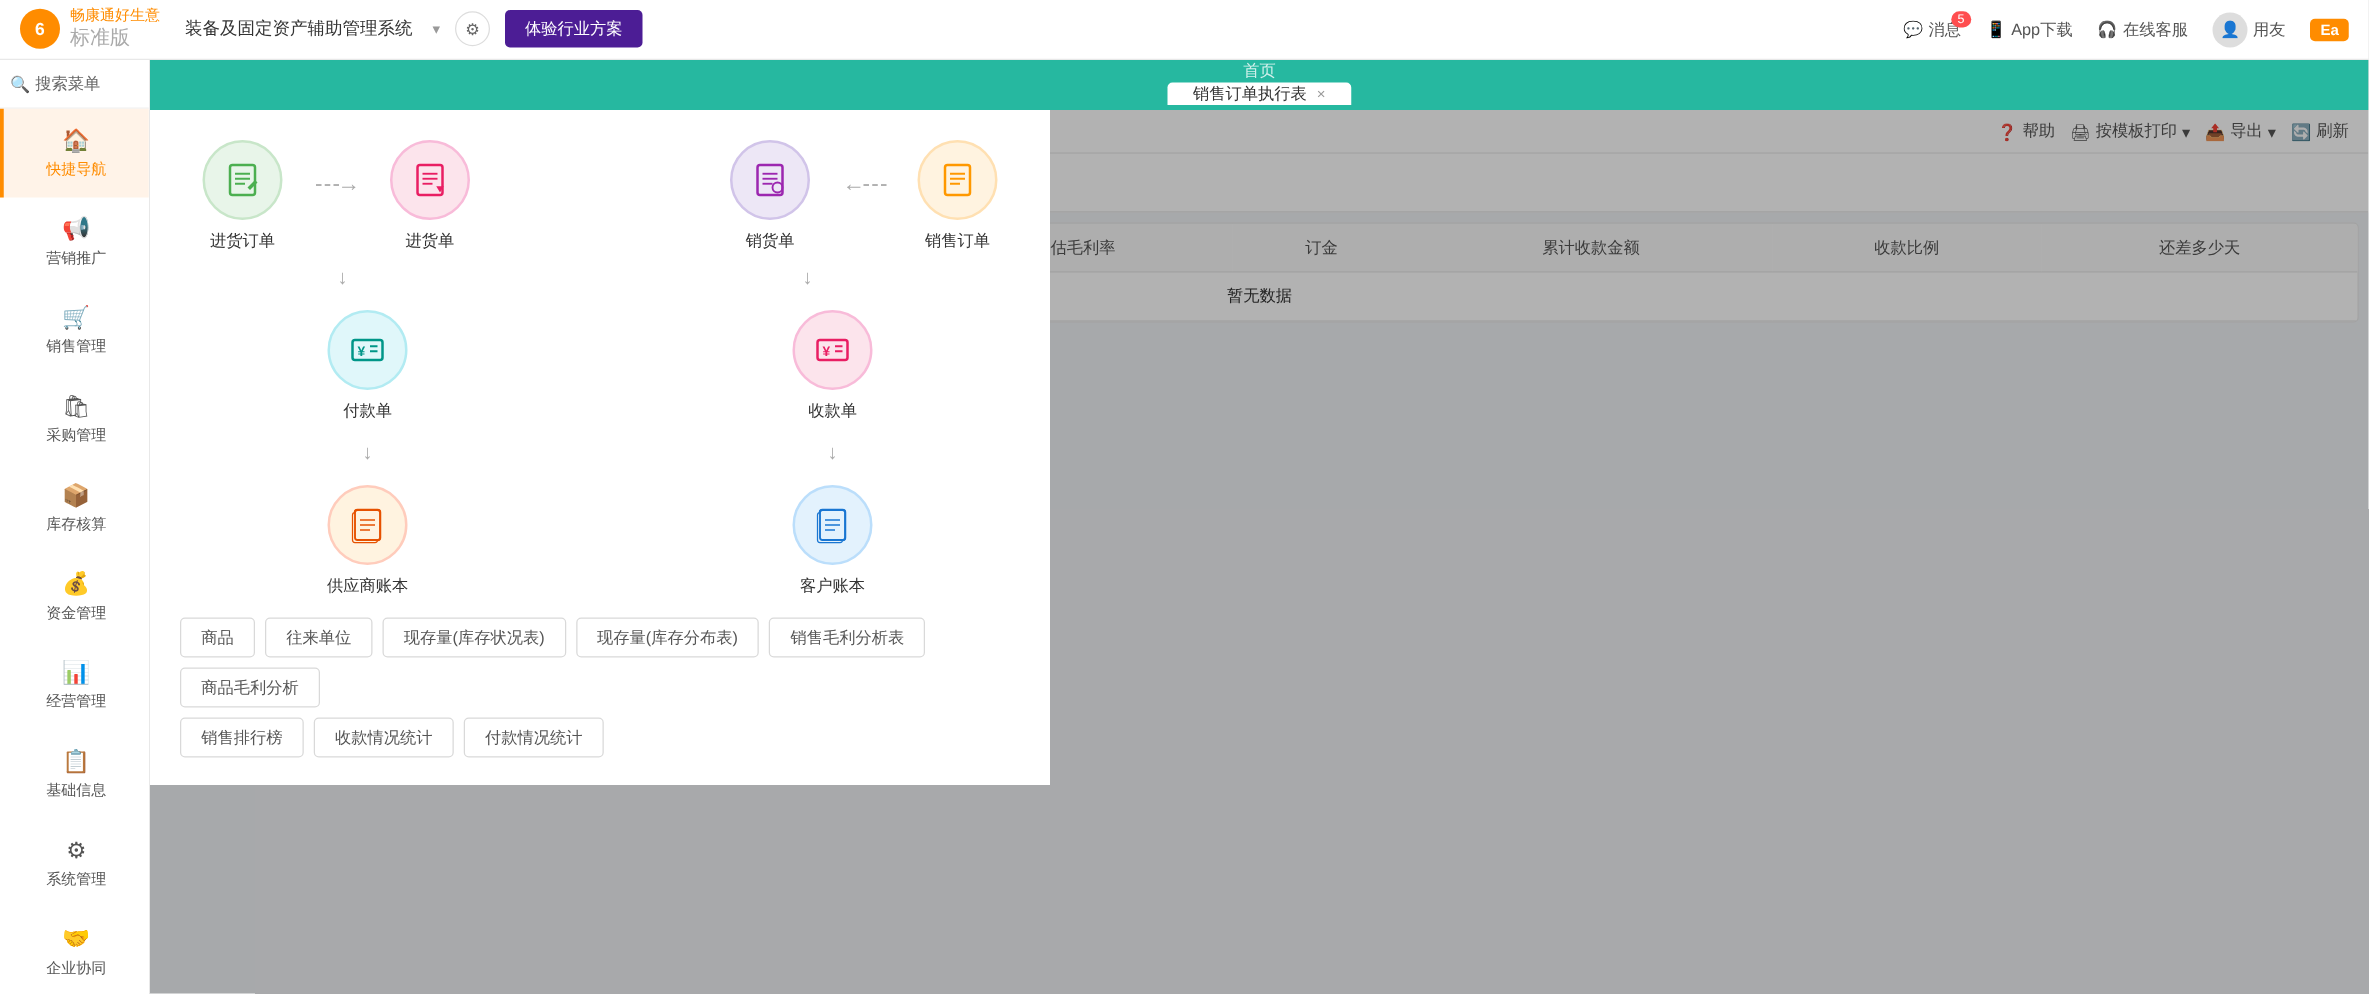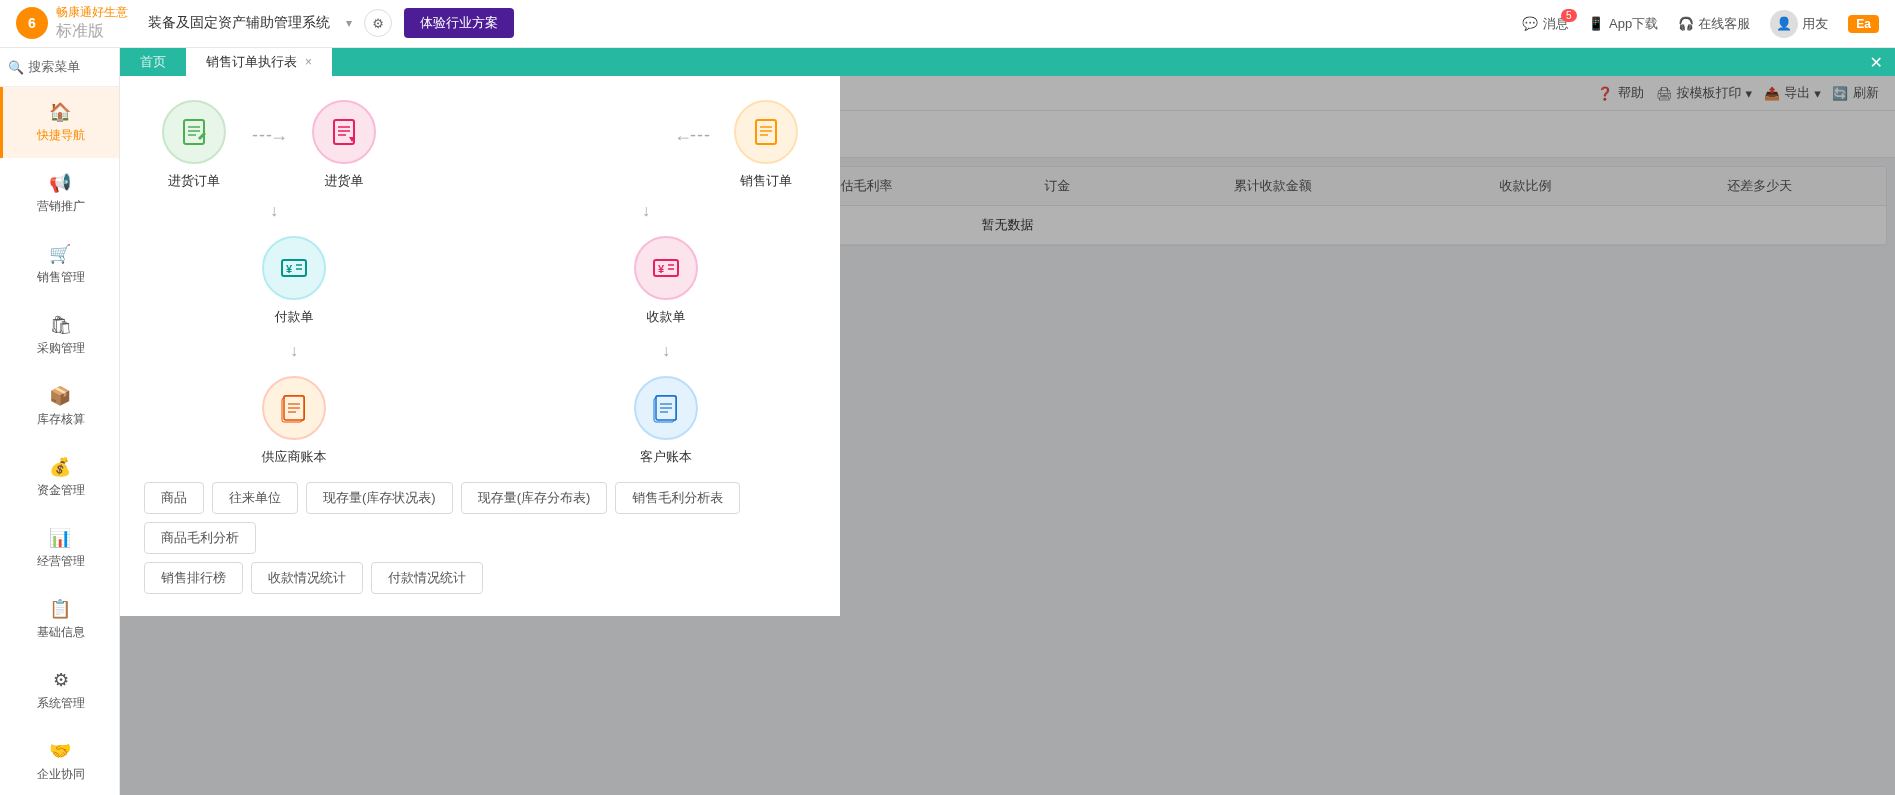--- a/index.html
+++ b/index.html
@@ -32,21 +32,21 @@
     .sidebar-search { padding: 10px 8px; display: flex; align-items: center; gap: 4px; cursor: pointer; color: #666; font-size: 13px; border-bottom: 1px solid #f0f0f0; }
     .sidebar-item { padding: 14px 8px; display: flex; flex-direction: column; align-items: center; gap: 4px; cursor: pointer; color: #555; font-size: 12px; border-left: 3px solid transparent; }
     .sidebar-item.active { background: #fff3e8; border-left-color: #ff8c00; color: #ff8c00; }
     .sidebar-item-icon { font-size: 18px; }
     .sidebar-item-label { font-size: 12px; text-align: center; }
 
     
     .content-area { flex: 1; display: flex; flex-direction: column; overflow: hidden; }
 
     
-    .tab-bar { height: 28px; background: #26b8a0; display: flex; align-items: center; padding: 0 0; }
+    .tab-bar { height: 40px; background: #26b8a0; display: flex; align-items: center; padding: 0 0; flex-direction: column; }
     .tab-item { height: 40px; padding: 0 20px; display: flex; align-items: center; cursor: pointer; font-size: 13px; color: rgba(255,255,255,0.8); position: relative; }
     .tab-item.home { background: transparent; }
     .tab-item.active { background: #fff; color: #333; border-radius: 4px 4px 0 0; }
     .tab-close { margin-left: 8px; color: #999; cursor: pointer; font-size: 12px; }
     .tab-bar-close { margin-left: auto; margin-right: 12px; color: white; cursor: pointer; font-size: 16px; }
 
     
     .page-content { flex: 1; background: #f0f2f5; overflow: auto; position: relative; }
 
     
@@ -314,20 +314,32 @@
                       <line x1="10" y1="15" x2="22" y2="15" stroke="#e91e63" stroke-width="1.5"></line>
                       <line x1="10" y1="19" x2="18" y2="19" stroke="#e91e63" stroke-width="1.5"></line>
                       <path d="M21 21 L27 21 L24 26 Z" fill="#e91e63"></path>
                     </svg>
                   </div>
                   <span class="flow-label">进货单</span>
                 </div>
 
                 <div style="flex:1;min-width:60px;"></div>
 
+                <div class="flow-node">
+                  <div class="flow-circle purple">
+                    <svg width="32" height="32" viewBox="0 0 32 32" fill="none">
+                      <rect x="6" y="4" width="20" height="24" rx="2" stroke="#9c27b0" stroke-width="2" fill="none"></rect>
+                      <line x1="10" y1="11" x2="22" y2="11" stroke="#9c27b0" stroke-width="1.5"></line>
+                      <line x1="10" y1="15" x2="22" y2="15" stroke="#9c27b0" stroke-width="1.5"></line>
+                      <line x1="10" y1="19" x2="18" y2="19" stroke="#9c27b0" stroke-width="1.5"></line>
+                      <circle cx="22" cy="22" r="4" stroke="#9c27b0" stroke-width="1.5" fill="none"></circle>
+                    </svg>
+                  </div>
+                  <span class="flow-label">销货单</span>
+                </div>
 
                 <div style="padding:0 8px;margin-top:-20px;color:#aaa;font-size:18px;letter-spacing:-2px;">←- - -</div>
 
                 <div class="flow-node">
                   <div class="flow-circle orange">
                     <svg width="32" height="32" viewBox="0 0 32 32" fill="none">
                       <rect x="6" y="4" width="20" height="24" rx="2" stroke="#ff9800" stroke-width="2" fill="none"></rect>
                       <line x1="10" y1="11" x2="22" y2="11" stroke="#ff9800" stroke-width="1.5"></line>
                       <line x1="10" y1="15" x2="22" y2="15" stroke="#ff9800" stroke-width="1.5"></line>
                       <line x1="10" y1="19" x2="18" y2="19" stroke="#ff9800" stroke-width="1.5"></line>

